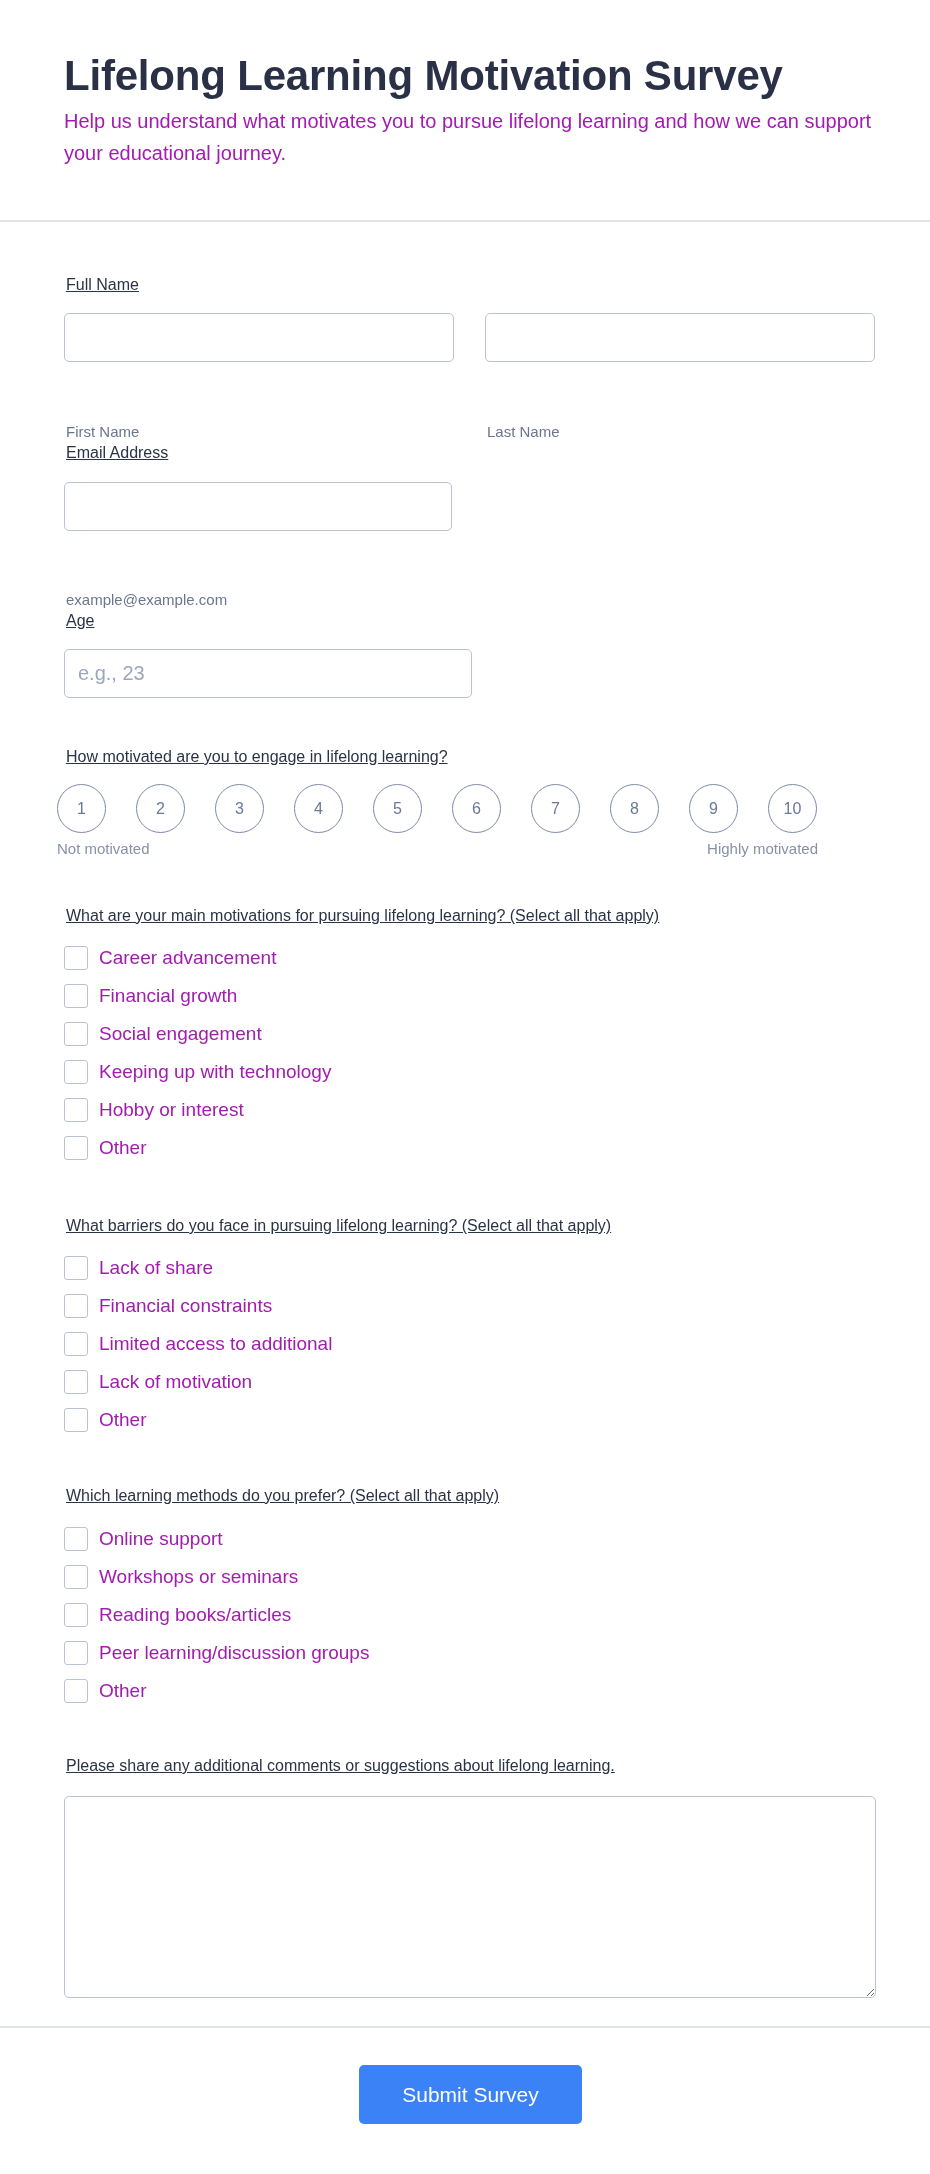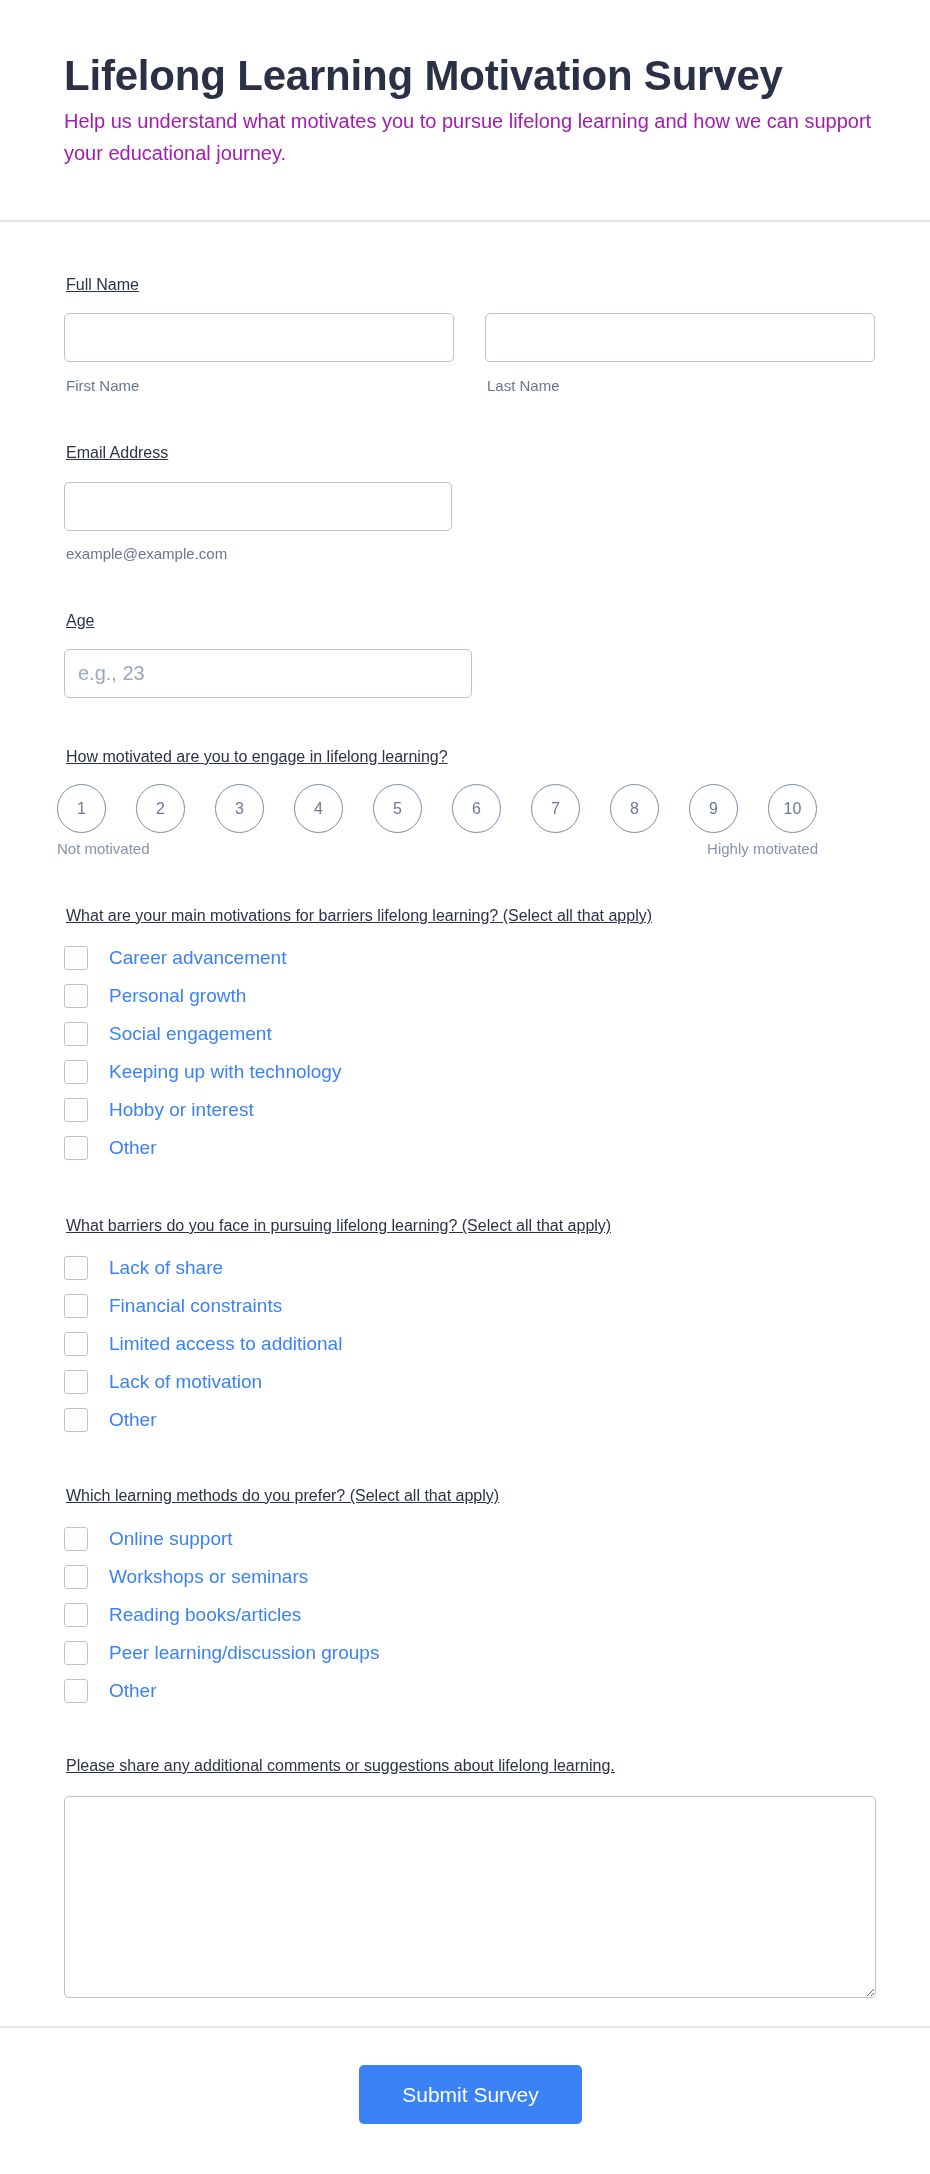--- a/index.html
+++ b/index.html
@@ -3,28 +3,28 @@
 <meta charset="utf-8">
 <style>
   * { box-sizing: border-box; margin: 0; padding: 0; }
   html, body { width: 930px; height: 2174px; background: #ffffff; overflow: hidden; }
   body { position: relative; font-family: "Liberation Sans", "DejaVu Sans", sans-serif; color: #2b3245; }
   .abs { position: absolute; }
   .title { left: 64px; top: 50px; font-size: 42px; font-weight: 700; color: #2a3147; white-space: nowrap; letter-spacing: -0.2px; line-height: 52px; text-align: center; }
   .subtitle { left: 64px; top: 105px; width: 810px; font-size: 20px; line-height: 32px; color: #a21caf; }
   .divider { left: 0; width: 930px; height: 2px; background: #e2e4ec; }
   .label { font-size: 16px; color: #2b3245; line-height: 24px; white-space: nowrap; text-decoration: underline; }
-  .sublabel { font-size: 15px; color: #6a7690; line-height: 18px; white-space: nowrap; }
+  .sublabel { font-size: 15px; color: #6a7690; line-height: 18px; white-space: nowrap; margin-top: 46px; }
   .input { border: 1.5px solid #bcc2d2; border-radius: 5px; background: #fff; font-family: "Liberation Sans", sans-serif; font-size: 20px; padding: 0 13px; color: #2b3245; outline: none; }
   .input::placeholder { color: #9ba7bf; }
   .circle { width: 49px; height: 49px; border: 1.5px solid #7f8aa8; border-radius: 50%; display: flex; align-items: center; justify-content: center; font-size: 16px; color: #6b7897; background: #fff; cursor: pointer; }
   .scale-lbl { font-size: 15px; color: #8792a9; line-height: 18px; white-space: nowrap; }
   .opt { left: 64px; height: 24px; display: flex; align-items: center; cursor: pointer; }
   .cb { width: 24px; height: 24px; border: 1.5px solid #bcc2d2; border-radius: 3px; background: #fff; flex: none; }
-  .opt-lbl { margin-left: 21px; font-size: 19px; color: #3b82f6; white-space: nowrap; line-height: 24px; }
+  .opt-lbl { margin-left: 11px; font-size: 19px; color: #a21caf; white-space: nowrap; line-height: 24px; }
   .textarea { left: 64px; top: 1796px; width: 812px; height: 202px; border: 1.5px solid #bcc2d2; border-radius: 5px; resize: vertical; font-family: "Liberation Sans", sans-serif; font-size: 18px; padding: 10px 13px; outline: none; }
   .submit { left: 359px; top: 2065px; width: 223px; height: 59px; background: #3b82f6; color: #fff; border: none; border-radius: 5px; font-family: "Liberation Sans", sans-serif; font-size: 21px; cursor: pointer; }
 </style>
 </head>
 <body>
 
 <div class="abs title">Lifelong Learning Motivation Survey</div>
 <div class="abs subtitle">Help us understand what motivates you to pursue lifelong learning and how we can support your educational journey.</div>
 <div class="abs divider" style="top:220px"></div>
 
@@ -48,28 +48,28 @@
 <div class="abs circle" style="left:294px; top:784px">4</div>
 <div class="abs circle" style="left:373px; top:784px">5</div>
 <div class="abs circle" style="left:452px; top:784px">6</div>
 <div class="abs circle" style="left:531px; top:784px">7</div>
 <div class="abs circle" style="left:610px; top:784px">8</div>
 <div class="abs circle" style="left:689px; top:784px">9</div>
 <div class="abs circle" style="left:768px; top:784px">10</div>
 <div class="abs scale-lbl" style="left:57px; top:840px">Not motivated</div>
 <div class="abs scale-lbl" style="left:600px; top:840px; width:218px; text-align:right">Highly motivated</div>
 
-<div class="abs label" style="left:66px; top:904px">What are your main motivations for barriers lifelong learning? (Select all that apply)</div>
+<div class="abs label" style="left:66px; top:904px">What are your main motivations for pursuing lifelong learning? (Select all that apply)</div>
 <div class="abs opt" style="top:946px">
     <span class="cb"></span>
     <span class="opt-lbl">Career advancement</span>
   </div>
 <div class="abs opt" style="top:984px">
     <span class="cb"></span>
-    <span class="opt-lbl">Personal growth</span>
+    <span class="opt-lbl">Financial growth</span>
   </div>
 <div class="abs opt" style="top:1022px">
     <span class="cb"></span>
     <span class="opt-lbl">Social engagement</span>
   </div>
 <div class="abs opt" style="top:1060px">
     <span class="cb"></span>
     <span class="opt-lbl">Keeping up with technology</span>
   </div>
 <div class="abs opt" style="top:1098px">

